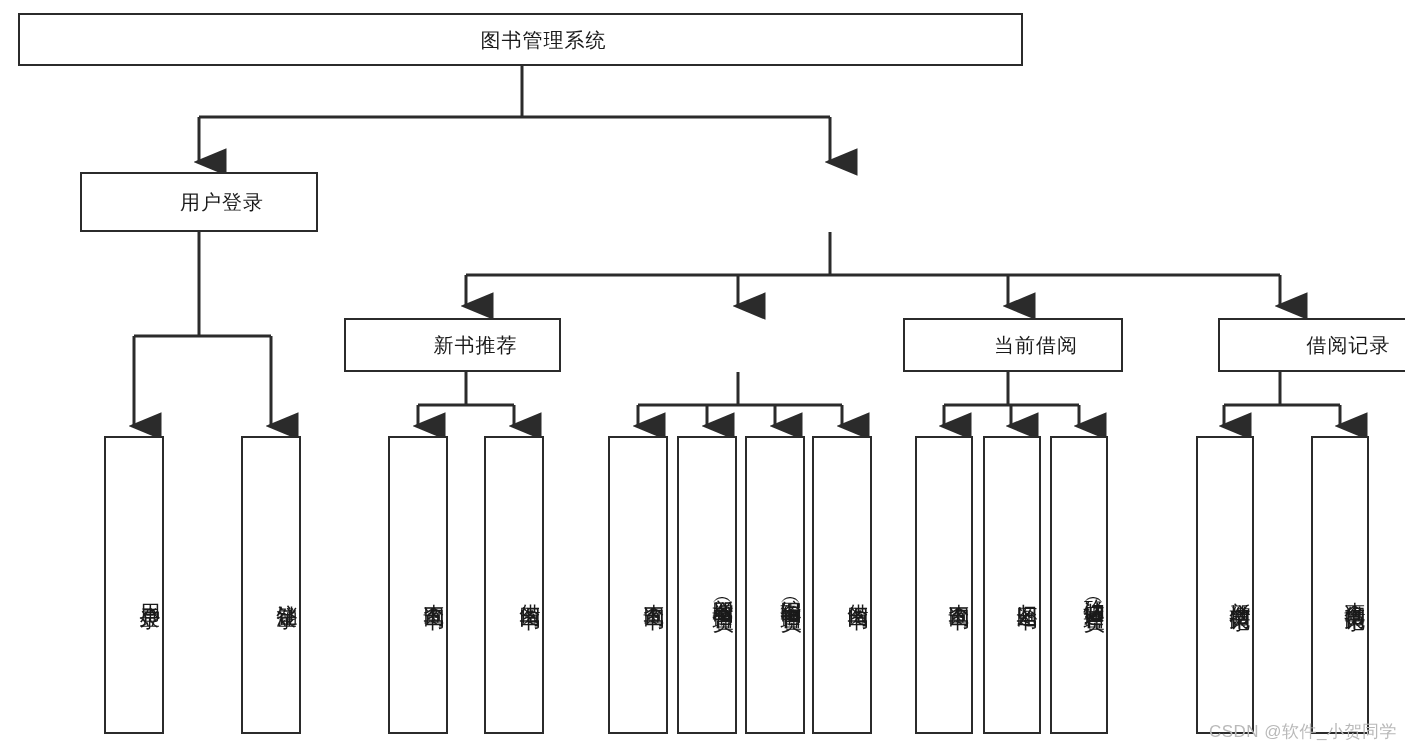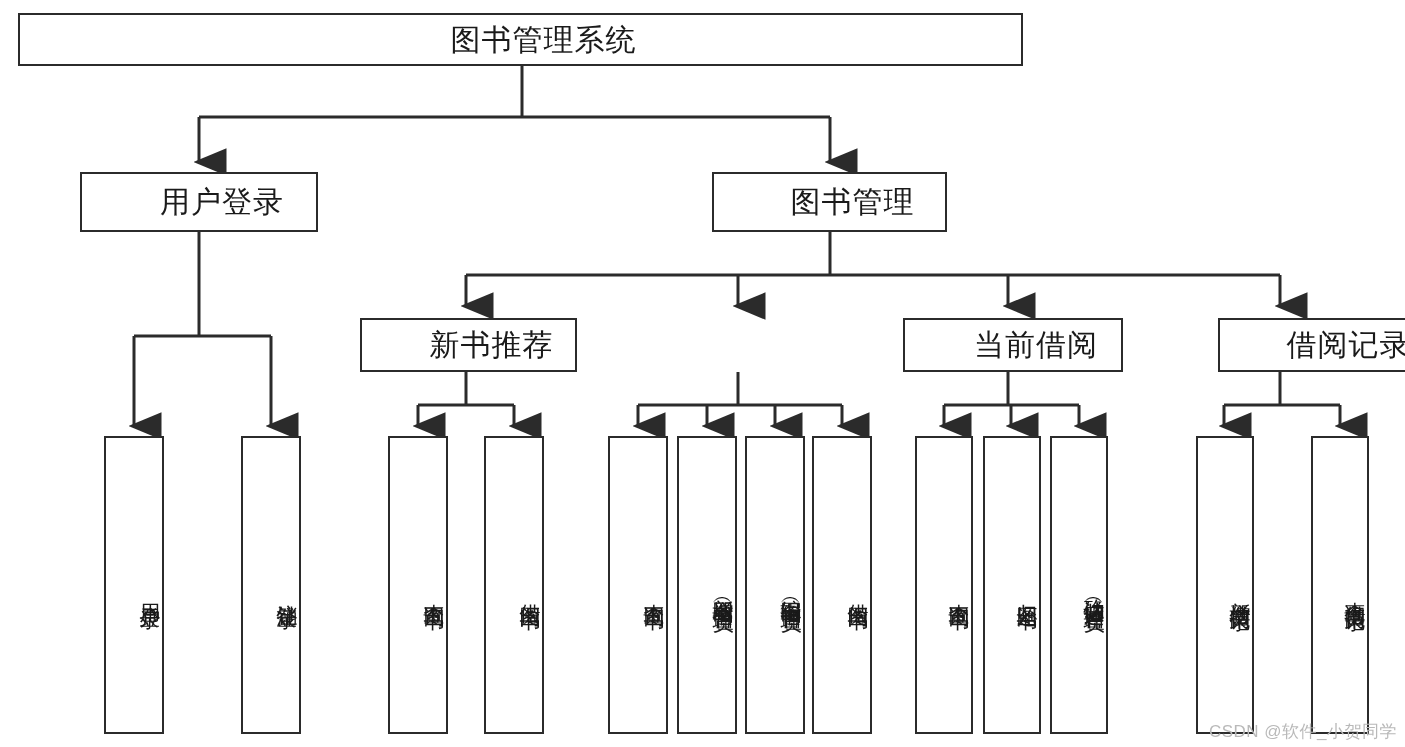--- a/index.html
+++ b/index.html
@@ -29,21 +29,21 @@
     position: absolute;
     box-sizing: border-box;
     border: 2.5px solid #2b2b2b;
     background: #ffffff;
     display: flex;
     align-items: center;
     justify-content: center;
     color: #1a1a1a;
   }
   .node.horizontal {
-    font-size: 30px;
+    font-size: 20px;
     line-height: 1.2;
     letter-spacing: 1px;
     padding-left: 46px;
   }
   .node.vertical {
     writing-mode: vertical-rl;
     text-orientation: upright;
     font-size: 21px;
     letter-spacing: 2px;
     line-height: 1.15;
@@ -167,25 +167,22 @@
     </g>
   </svg>
 
   <div class="node horizontal" style="left:18px; top:13px; width:1005px; height:53px;">
     <span>图书管理系统</span>
   </div>
 
   <div class="node horizontal" style="left:80px; top:172px; width:238px; height:60px;">
     <span>用户登录</span>
   </div>
-  <div class="node horizontal" style="left:712px; top:172px; width:235px; height:60px;">
-    <span>图书管理</span>
-  </div>
-
-  <div class="node horizontal" style="left:360px; top:318px; width:217px; height:54px;">
+
+  <div class="node horizontal" style="left:344px; top:318px; width:217px; height:54px;">
     <span>新书推荐</span>
   </div>
   <div class="node horizontal" style="left:903px; top:318px; width:220px; height:54px;">
     <span>当前借阅</span>
   </div>
   <div class="node horizontal" style="left:1173px; top:318px; width:215px; height:54px;margin-left:45px;">
     <span>借阅记录</span>
   </div>
 
   <div class="node vertical" style="left:104px; top:436px; width:60px; height:298px;">

